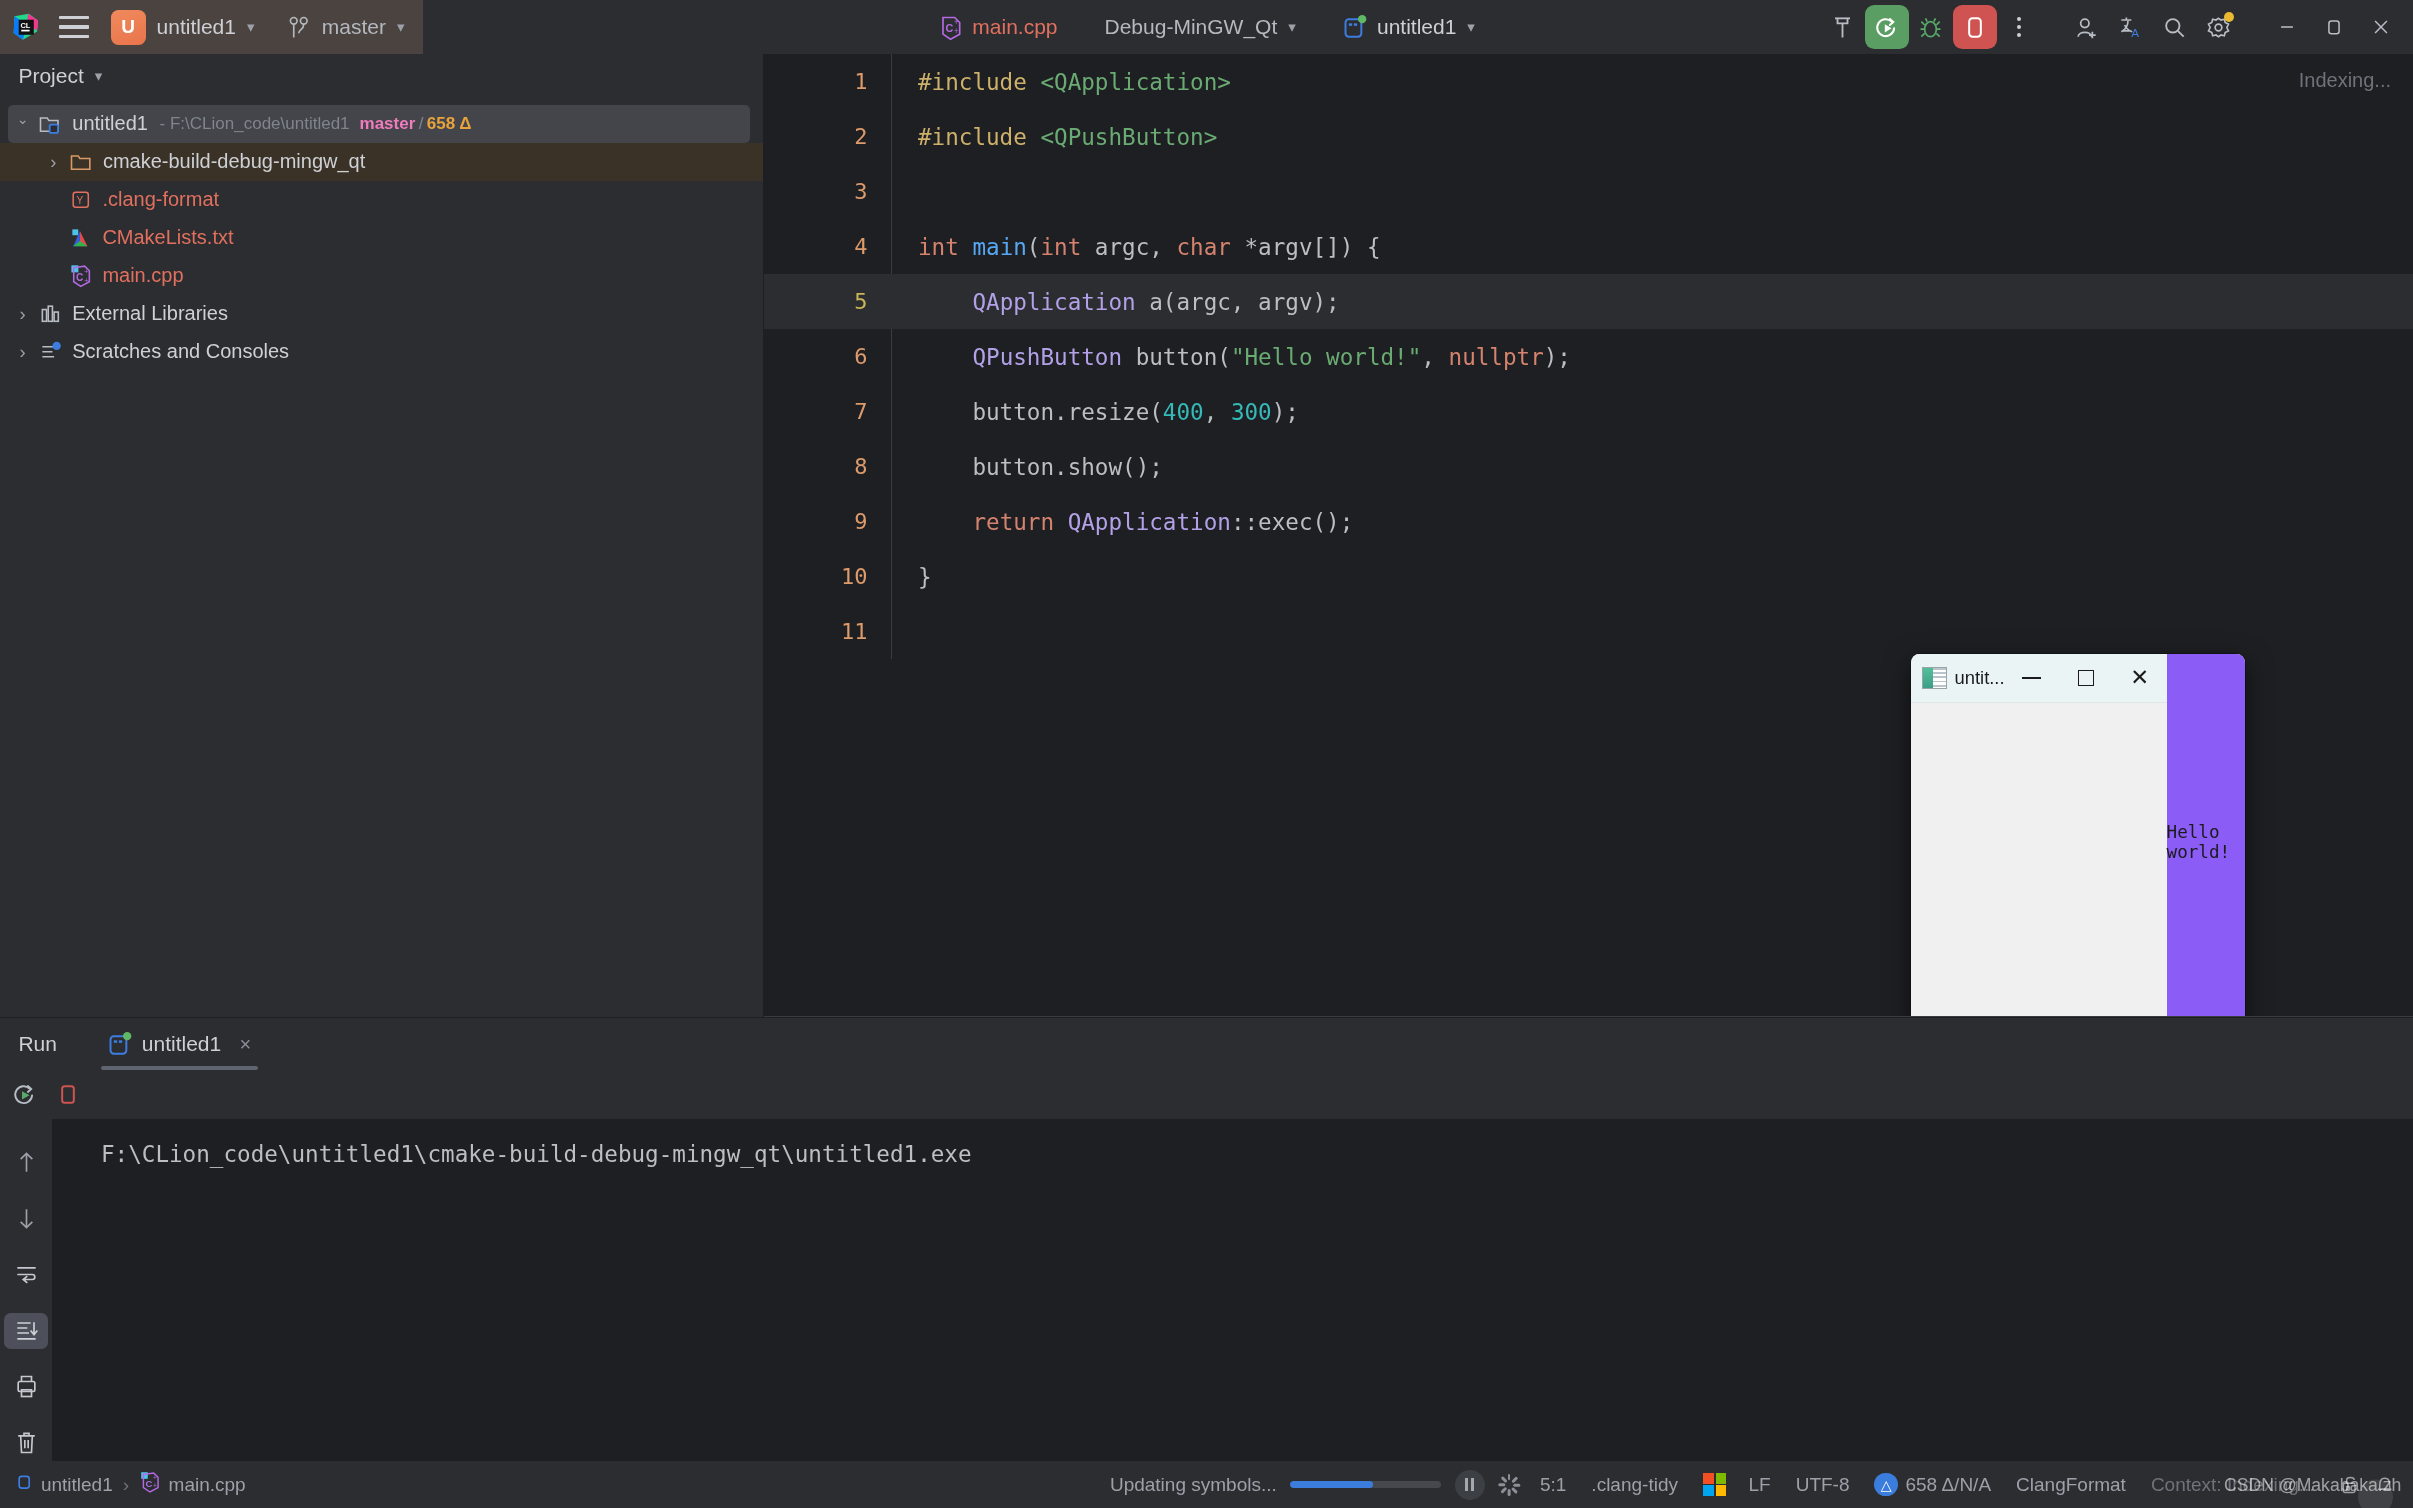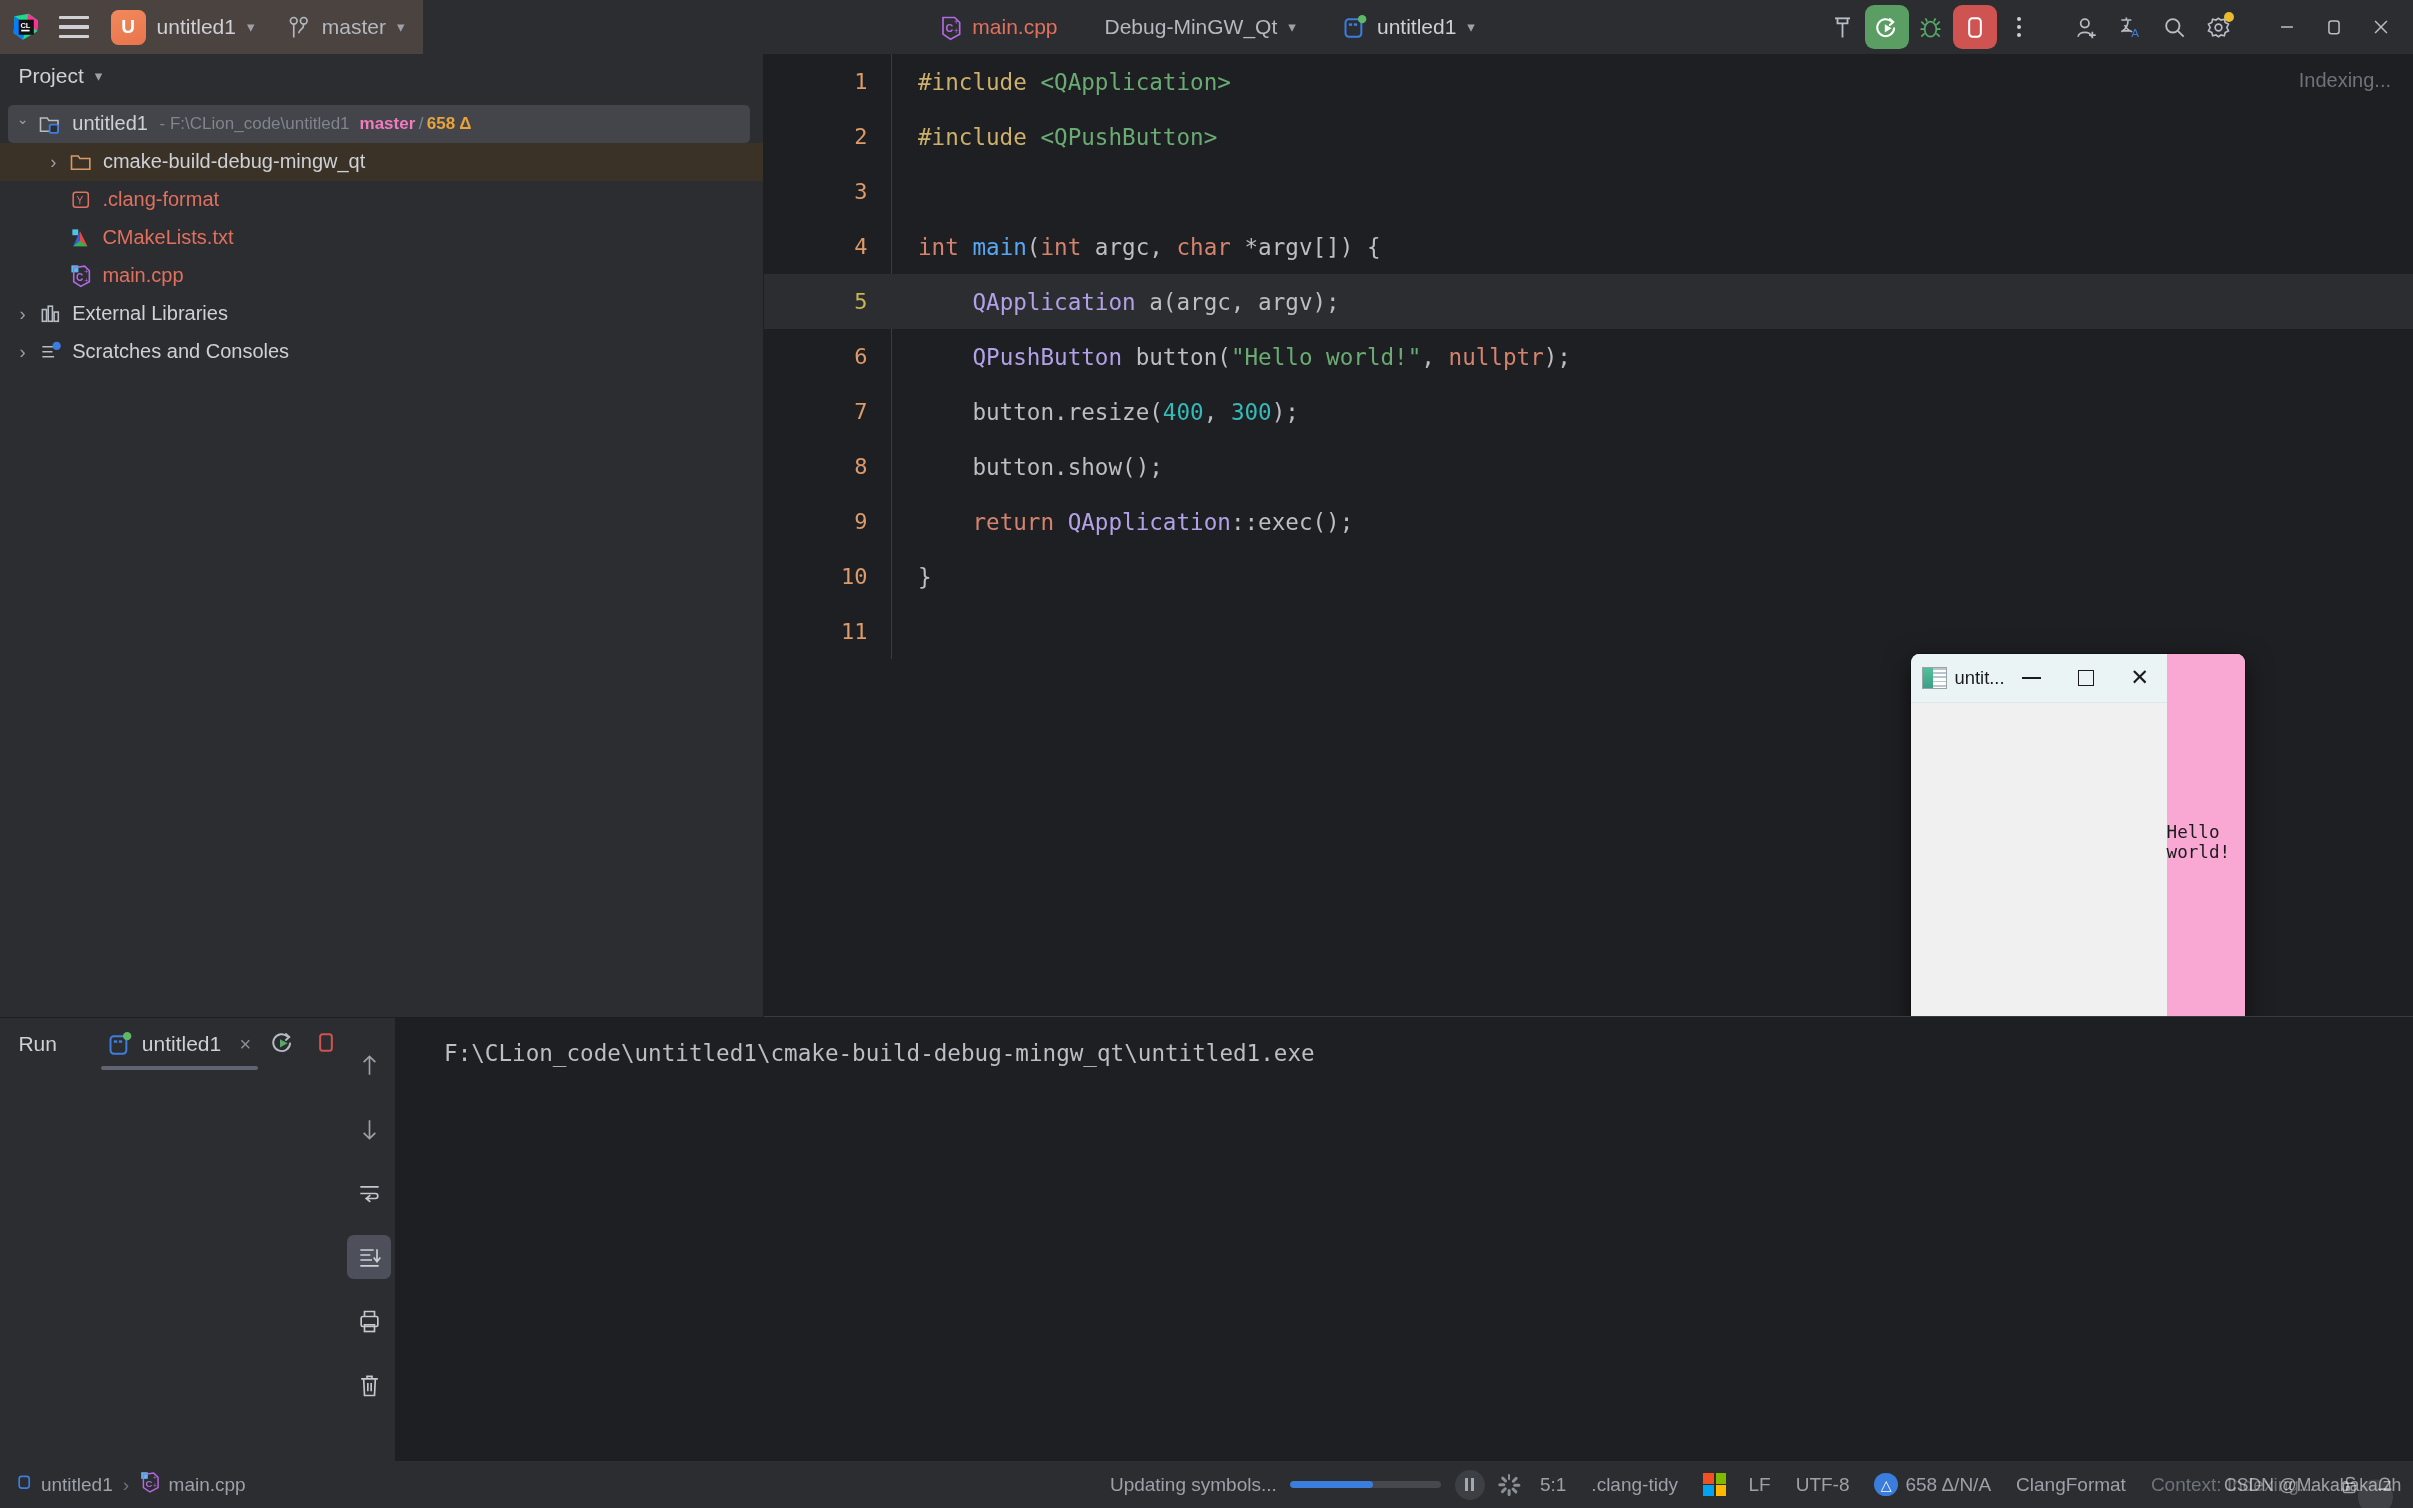--- a/index.html
+++ b/index.html
@@ -154,25 +154,25 @@
     display: flex; overflow: hidden;
   }
   .qt-appicon .g { width: 10px; background: linear-gradient(180deg,#53c09a,#3c9e86); }
   .qt-appicon .l { flex: 1; background: repeating-linear-gradient(180deg,#b9c4cc 0 1.7px,#fff 1.7px 4.2px); }
   .qt-title { color: #1b1b1b; font-size: 18.4px; font-family: "Liberation Sans", sans-serif; }
   .qt-btns { margin-left: auto; display: flex; }
   .qt-btn { width: 54px; height: 49px; display: flex; align-items: center; justify-content: center; color: #1b1b1b; cursor: pointer; }
   .qt-min { width: 18.4px; height: 1.7px; background: #1b1b1b; }
   .qt-max { width: 16px; height: 16px; border: 1.7px solid #1b1b1b; }
   .qt-close { font-size: 22.6px; line-height: 1; font-weight: 300; }
-  .qt-body { flex: 1; background: #f9a8d4; display: flex; align-items: center; justify-content: flex-start; }
+  .qt-body { flex: 1; background: #8b5cf6; display: flex; align-items: center; justify-content: flex-start; }
   .qt-btn-label { color: #1b1b1b; font-size: 17.6px; font-family: "DejaVu Sans Mono", monospace; }
 
   
-  .runpanel { height: 444px; min-height: 444px; background: #2b2d30; display: flex; flex-direction: row; border-top: 0.8px solid #1e1f22; }
+  .runpanel { height: 444px; min-height: 444px; background: #2b2d30; display: flex; flex-direction: column; border-top: 0.8px solid #1e1f22; }
   .run-tabs { height: 52px; display: flex; align-items: center; padding-left: 18.4px; position: relative; }
   .run-title { color: #ced0d6; font-size: 21px; margin-right: 44px; }
   .run-tab { display: flex; align-items: center; height: 52px; position: relative; padding: 0 6.7px; cursor: pointer; }
   .run-tab .ico { width: 25px; height: 27px; margin-right: 9.2px; position: relative; }
   .run-tab .lbl { color: #ced0d6; font-size: 21px; }
   .run-tab .x { color: #8b8f97; font-size: 20px; margin-left: 18.4px; }
   .run-tab-underline { position: absolute; left: 0; right: 0; bottom: 0; height: 4.2px; background: #5f6470; border-radius: 2.5px; }
   .run-toolbar { height: 49px; display: flex; align-items: center; padding-left: 6.7px; gap: 8.4px; }
   .rbtn { width: 35px; height: 35px; display: flex; align-items: center; justify-content: center; cursor: pointer; border-radius: 5px; }
   .run-main { flex: 1; display: flex; min-height: 0; }

